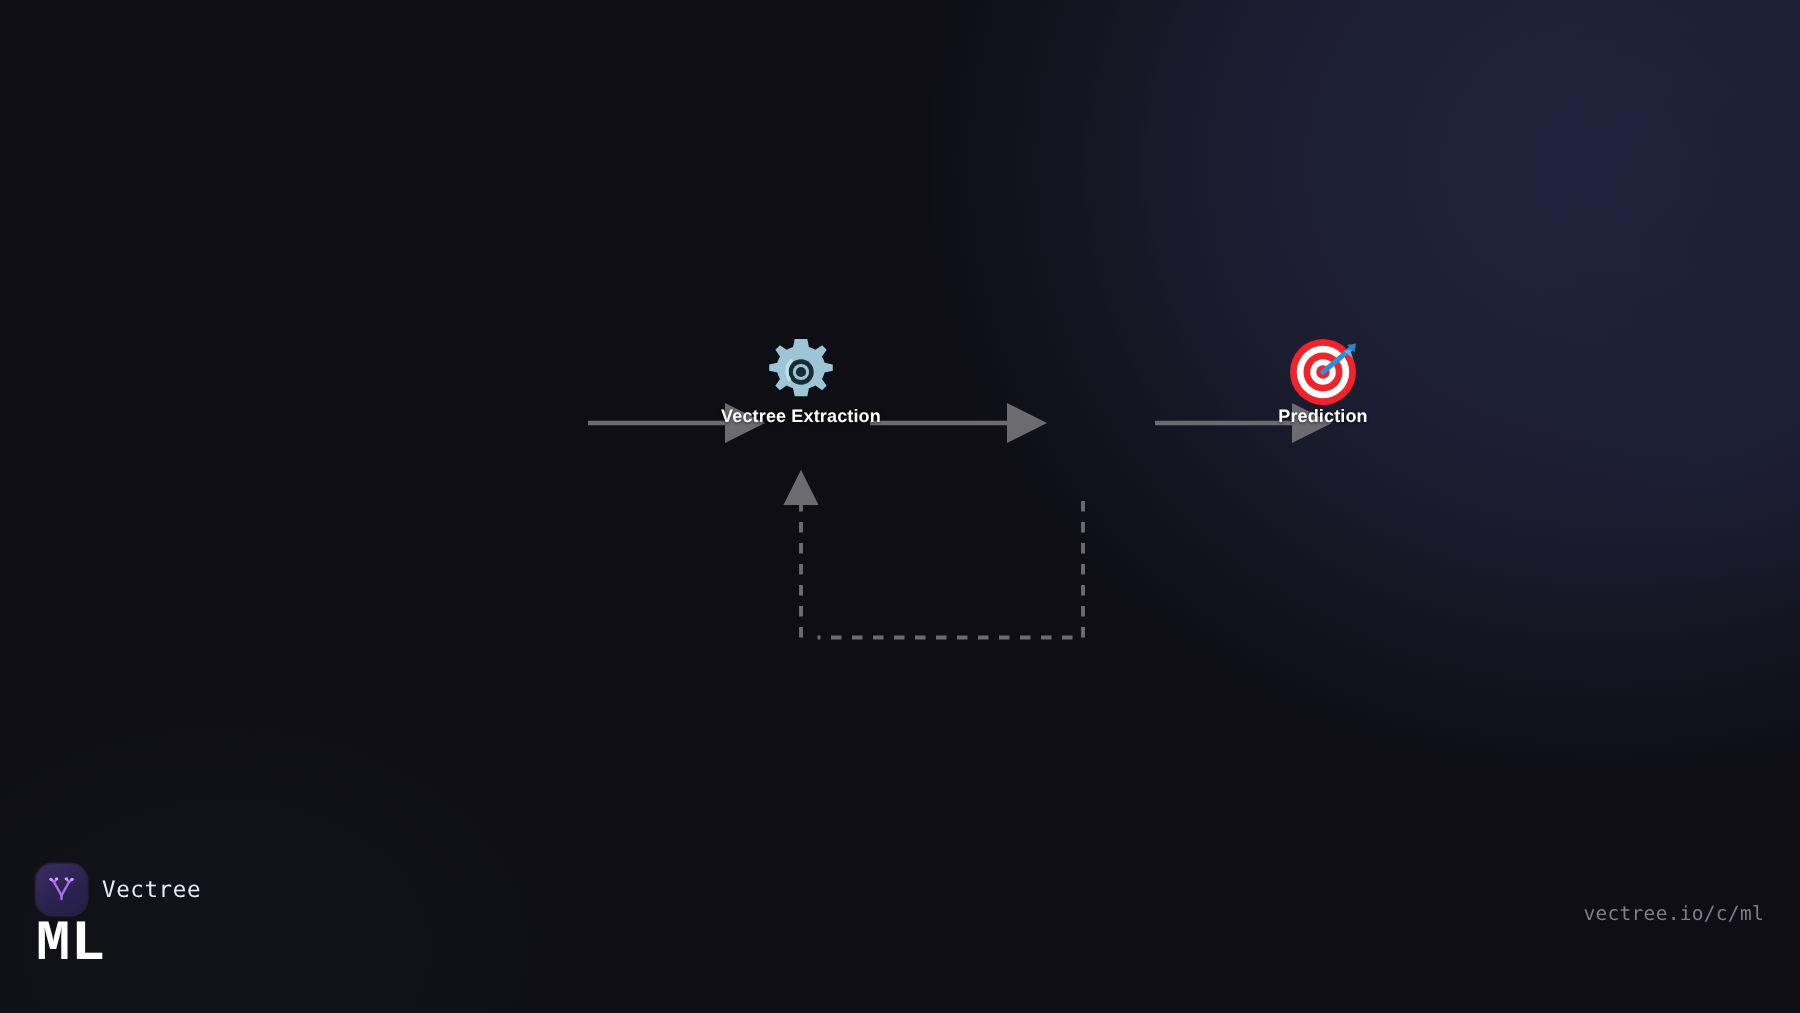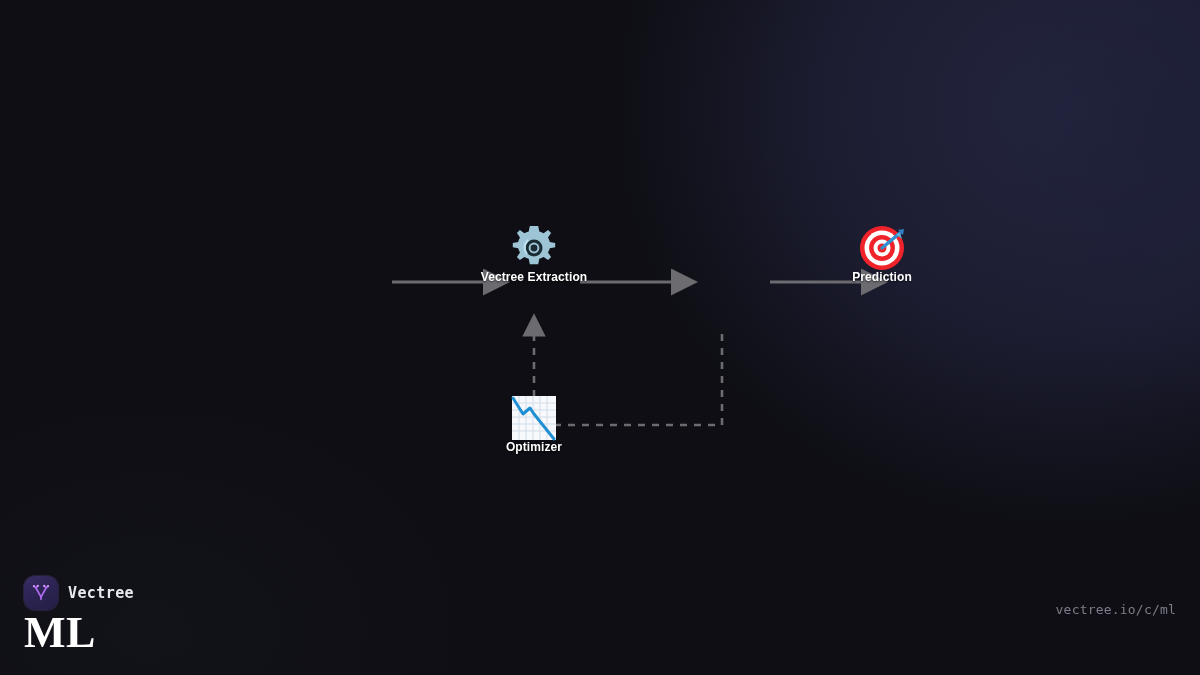--- a/index.html
+++ b/index.html
@@ -66,27 +66,27 @@
     display:flex; align-items:center; gap:10px;
   }
   .brand-logo {
     width:34px; height:34px; border-radius:11px;
     background:linear-gradient(150deg,#3a2c63 0%,#2a2350 55%,#241e46 100%);
     display:flex; align-items:center; justify-content:center;
     box-shadow:0 0 0 1px rgba(150,110,220,.18);
   }
   .brand-name {
     font-family:"DejaVu Sans Mono","Liberation Mono",monospace;
-    font-size:15px; font-weight:bold; color:#e9e9f2;
+    font-size:15px; font-weight:normal; color:#e9e9f2;
     letter-spacing:.4px;
   }
   .deck-title {
     position:absolute; left:24px; top:611px;
-    font-family:Liberation Serif, serif;
-    font-size:44px; font-weight:bold; color:#ffffff;
+    font-family:Liberation Mono, monospace;
+    font-size:38px; font-weight:bold; color:#ffffff;
     letter-spacing:.5px; line-height:1;
   }
   .footer-url {
     position:absolute; right:24px; top:602px;
     font-family:"DejaVu Sans Mono","Liberation Mono",monospace;
     font-size:13px; color:#7e7e8c; letter-spacing:.2px;
   }
 </style>
 </head>
 <body>
@@ -147,41 +147,20 @@
           <circle cx="26" cy="26" r="8.5" fill="#ffffff"></circle>
           <circle cx="26" cy="26" r="4.5" fill="#f0232b"></circle>
           <path d="M26 26 L44 11" stroke="#2f8fd0" stroke-width="3.4" stroke-linecap="round"></path>
           <path d="M42 8 L48 7 L47 13 z" fill="#2f7fc4"></path>
           <path d="M40 12 L46 17 L44 11 z" fill="#5fb3e0"></path>
         </svg>
       </div>
       <div class="node-label">Prediction</div>
     </div>
 
-    <div class="node" style="left:534px; top:392px;">
-      <div class="icon-box">
-        <svg width="52" height="52" viewBox="0 0 52 52">
-          <rect x="4" y="4" width="44" height="44" fill="#f7f9fc"></rect>
-          <g stroke="#d3dde8" stroke-width="1">
-            <line x1="11" y1="4" x2="11" y2="48"></line>
-            <line x1="18" y1="4" x2="18" y2="48"></line>
-            <line x1="25" y1="4" x2="25" y2="48"></line>
-            <line x1="32" y1="4" x2="32" y2="48"></line>
-            <line x1="39" y1="4" x2="39" y2="48"></line>
-            <line x1="4" y1="11" x2="48" y2="11"></line>
-            <line x1="4" y1="18" x2="48" y2="18"></line>
-            <line x1="4" y1="25" x2="48" y2="25"></line>
-            <line x1="4" y1="32" x2="48" y2="32"></line>
-            <line x1="4" y1="39" x2="48" y2="39"></line>
-          </g>
-          <path d="M5 6 L15 22 L22 16 L26 22 L46 47" fill="none" stroke="#1f8fd4" stroke-width="3" stroke-linejoin="round" stroke-linecap="round"></path>
-        </svg>
-      </div>
-      <div class="node-label">Optimizer</div>
-    </div>
 
   </div>
 
   <div class="brand-row">
     <div class="brand-logo">
       <svg width="20" height="20" viewBox="0 0 20 20">
         <g stroke="#b06cf0" stroke-width="1.6" fill="none" stroke-linecap="round">
           <path d="M5 5 L10 14 L15 5"></path>
           <path d="M5 5 L3.2 3.4"></path>
           <path d="M5 5 L6.6 3.1"></path>

